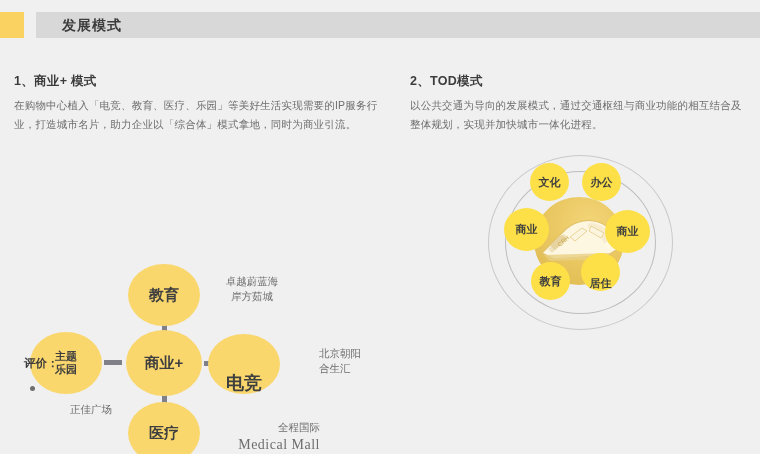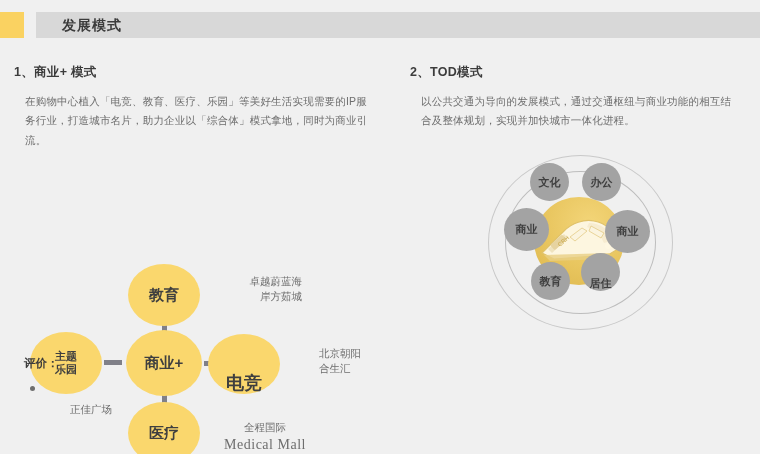--- a/index.html
+++ b/index.html
@@ -15,60 +15,60 @@
   .header{position:absolute;left:0;top:12px;width:760px;height:26px;}
   .header-accent{position:absolute;left:0;top:0;width:24px;height:26px;background:#fad261;}
   .header-bar{position:absolute;left:36px;top:0;width:724px;height:26px;background:#d8d8d8;}
   .header-title{position:absolute;left:50px;top:0;height:26px;line-height:26px;
     font-size:14px;font-weight:bold;color:#3c3c3c;letter-spacing:1px;margin-left:12px;}
 
   
   .col{position:absolute;}
   .col-left{left:14px;top:56px;width:370px;}
   .col-right{left:410px;top:56px;width:336px;}
-  .sec-title{font-size:12.5px;font-weight:bold;color:#3c3c3c;margin:8px 0 6px 0;letter-spacing:.3px;}
-  .sec-body{font-size:10.5px;line-height:1.85;color:#6e6e6e;margin:11px;letter-spacing:.2px;}
+  .sec-title{font-size:12.5px;font-weight:bold;color:#3c3c3c;margin:17px 0 6px 0;letter-spacing:.3px;}
+  .sec-body{font-size:10.5px;line-height:1.85;color:#6e6e6e;margin:0;letter-spacing:.2px;}
 
   
   .diagram-left{position:absolute;left:0px;top:130px;width:380px;height:215px;}
   .node{
     position:absolute;border-radius:50%;background:#fad76d;
     display:flex;align-items:center;justify-content:center;text-align:center;
     font-weight:bold;color:#3f3f3f;line-height:1.15;
   }
   .node-center{left:126px;top:200px;width:76px;height:66px;font-size:15px;}
   .node-top   {left:128px;top:134px;width:72px;height:62px;font-size:15px;}
   .node-bottom{left:128px;top:272px;width:72px;height:62px;font-size:15px;}
   .node-left  {left:30px; top:202px;width:72px;height:62px;font-size:11px;}
   .node-right {left:208px;top:204px;width:72px;height:60px;font-size:18px;align-items:flex-end;}
   .connector{position:absolute;background:#808088;}
   .conn-v-top{left:162px;top:192px;width:5px;height:14px;}
   .conn-v-bot{left:162px;top:262px;width:5px;height:14px;}
   .conn-h-left{left:104px;top:230px;width:18px;height:5px;}
   .conn-h-right{left:204px;top:231px;width:16px;height:5px;}
   .side-label{position:absolute;font-size:10.5px;line-height:1.45;color:#6e6e6e;text-align:center;}
-  .lbl-top   {left:202px;top:144px;width:100px;text-align:right;}
+  .lbl-top   {left:202px;top:144px;width:100px;text-align:center;}
   .lbl-right {left:290px;top:216px;width:90px;text-align:left;margin-left:29px;}
-  .lbl-bottom{left:210px;top:290px;width:110px;text-align:center;}
+  .lbl-bottom{left:210px;top:290px;width:110px;text-align:right;}
   .lbl-left  {left:26px;top:272px;width:86px;text-align:right;}
   .mono{font-family:Liberation Serif, serif;font-size:14px;letter-spacing:.5px;}
 
   
   .diagram-right{position:absolute;left:488px;top:155px;width:192px;height:176px;}
   .ring{position:absolute;border-radius:50%;border:1.5px solid #c9c9c9;}
   .ring-outer{left:0px;top:0px;width:183px;height:173px;}
   .ring-inner{left:17px;top:16px;width:149px;height:141px;border-color:#bdbdbd;}
   .hub{
     position:absolute;left:46px;top:42px;width:90px;height:88px;border-radius:50%;
     background:radial-gradient(circle at 62% 30%, #f3d578 0%, #e8c55e 55%, #dcb64c 100%);
     overflow:hidden;
   }
   .hub svg{position:absolute;left:0;top:0;}
   .tnode{
-    position:absolute;border-radius:50%;background:#a3a3a3;
+    position:absolute;border-radius:50%;background:#fde047;
     display:flex;align-items:center;justify-content:center;
     font-size:11px;font-weight:bold;color:#3f3f3f;
   }
   .t-wh  {left:42px; top:8px;  width:39px;height:38px;}
   .t-off {left:94px; top:8px;  width:39px;height:38px;}
   .t-comL{left:16px; top:53px; width:45px;height:43px;}
   .t-comR{left:117px;top:55px; width:45px;height:43px;}
   .t-edu {left:43px; top:107px;width:39px;height:38px;}
   .t-res {left:93px; top:98px;width:39px;height:38px;align-items:flex-end;}
 

